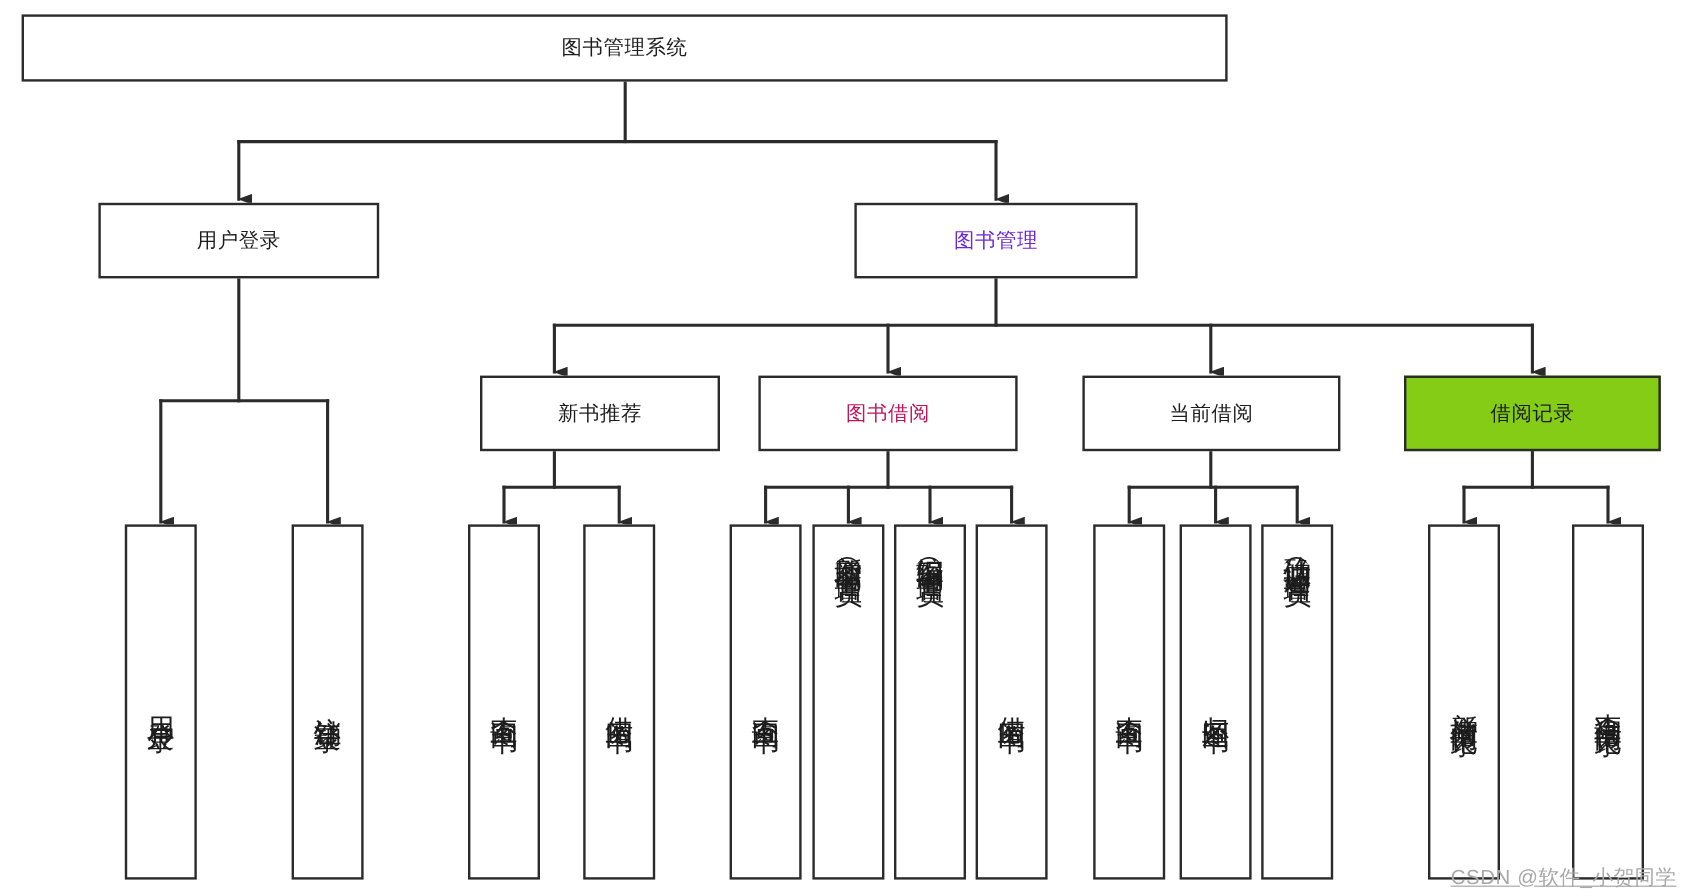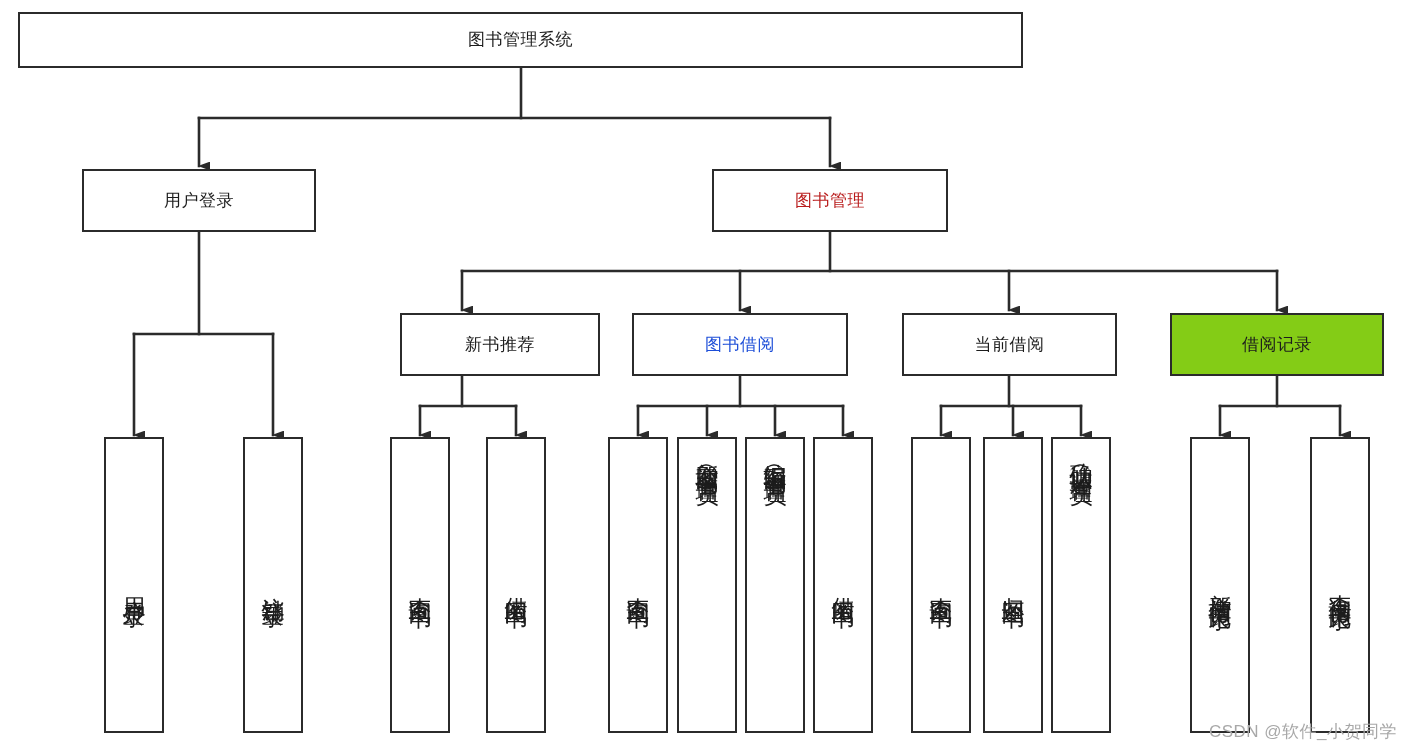--- a/index.html
+++ b/index.html
@@ -64,20 +64,21 @@
   }
   #watermark {
     position: absolute;
     right: 8px;
     bottom: 4px;
     font-size: 17px;
     color: #a8a8a8;
     white-space: nowrap;
     letter-spacing: 0.5px;
     user-select: none;
+    text-decoration: underline;
   }
 </style>
 </head>
 <body>
 
 <div id="diagram-root">
 
   <svg id="tree-svg" viewBox="0 0 1405 747">
     <defs>
       <marker id="arrowhead" markerWidth="10" markerHeight="12" refX="4.4" refY="11" orient="auto" markerUnits="userSpaceOnUse">
@@ -122,27 +123,27 @@
   </svg>
 
   <div id="nodes-layer">
       <div class="node-box" style="left: 18px; top: 12px; width: 1005px; height: 56px; border-color: rgb(43, 43, 43); background: rgb(255, 255, 255);">
         <span class="node-label-h" style="color: rgb(28, 28, 28);">图书管理系统</span>
       </div>
       <div class="node-box" style="left: 82px; top: 169px; width: 234px; height: 63px; border-color: rgb(43, 43, 43); background: rgb(255, 255, 255);">
         <span class="node-label-h" style="color: rgb(28, 28, 28);">用户登录</span>
       </div>
       <div class="node-box" style="left: 712px; top: 169px; width: 236px; height: 63px; border-color: rgb(43, 43, 43); background: rgb(255, 255, 255);">
-        <span class="node-label-h" style="color: #b91c1c; text-align: center;">图书管理</span>
+        <span class="node-label-h" style="color: #6d28d9; text-align: center;">图书管理</span>
       </div>
       <div class="node-box" style="left: 362px; top: 313px; width: 200px; height: 63px; border-color: rgb(43, 43, 43); background: rgb(255, 255, 255); margin-left: 38px;">
         <span class="node-label-h" style="color: rgb(28, 28, 28);">新书推荐</span>
       </div>
       <div class="node-box" style="left: 632px; top: 313px; width: 216px; height: 63px; border-color: rgb(43, 43, 43); background: rgb(255, 255, 255);">
-        <span class="node-label-h" style="color: #1d4ed8;">图书借阅</span>
+        <span class="node-label-h" style="color: #be185d;">图书借阅</span>
       </div>
       <div class="node-box" style="left: 902px; top: 313px; width: 215px; height: 63px; border-color: rgb(43, 43, 43); background: rgb(255, 255, 255); text-align: right;">
         <span class="node-label-h" style="color: rgb(28, 28, 28);">当前借阅</span>
       </div>
       <div class="node-box" style="left: 1170px; top: 313px; width: 214px; height: 63px; border-color: rgb(43, 43, 43); background: #84cc16;">
         <span class="node-label-h" style="color: rgb(28, 28, 28);">借阅记录</span>
       </div>
       <div class="node-box leaf-box center-v" style="left: 104px; top: 437px; width: 60px; height: 296px; border-color: rgb(43, 43, 43); background: rgb(255, 255, 255);">
         <span class="node-label-v" style="color: rgb(28, 28, 28);">用户登录</span>
       </div>

